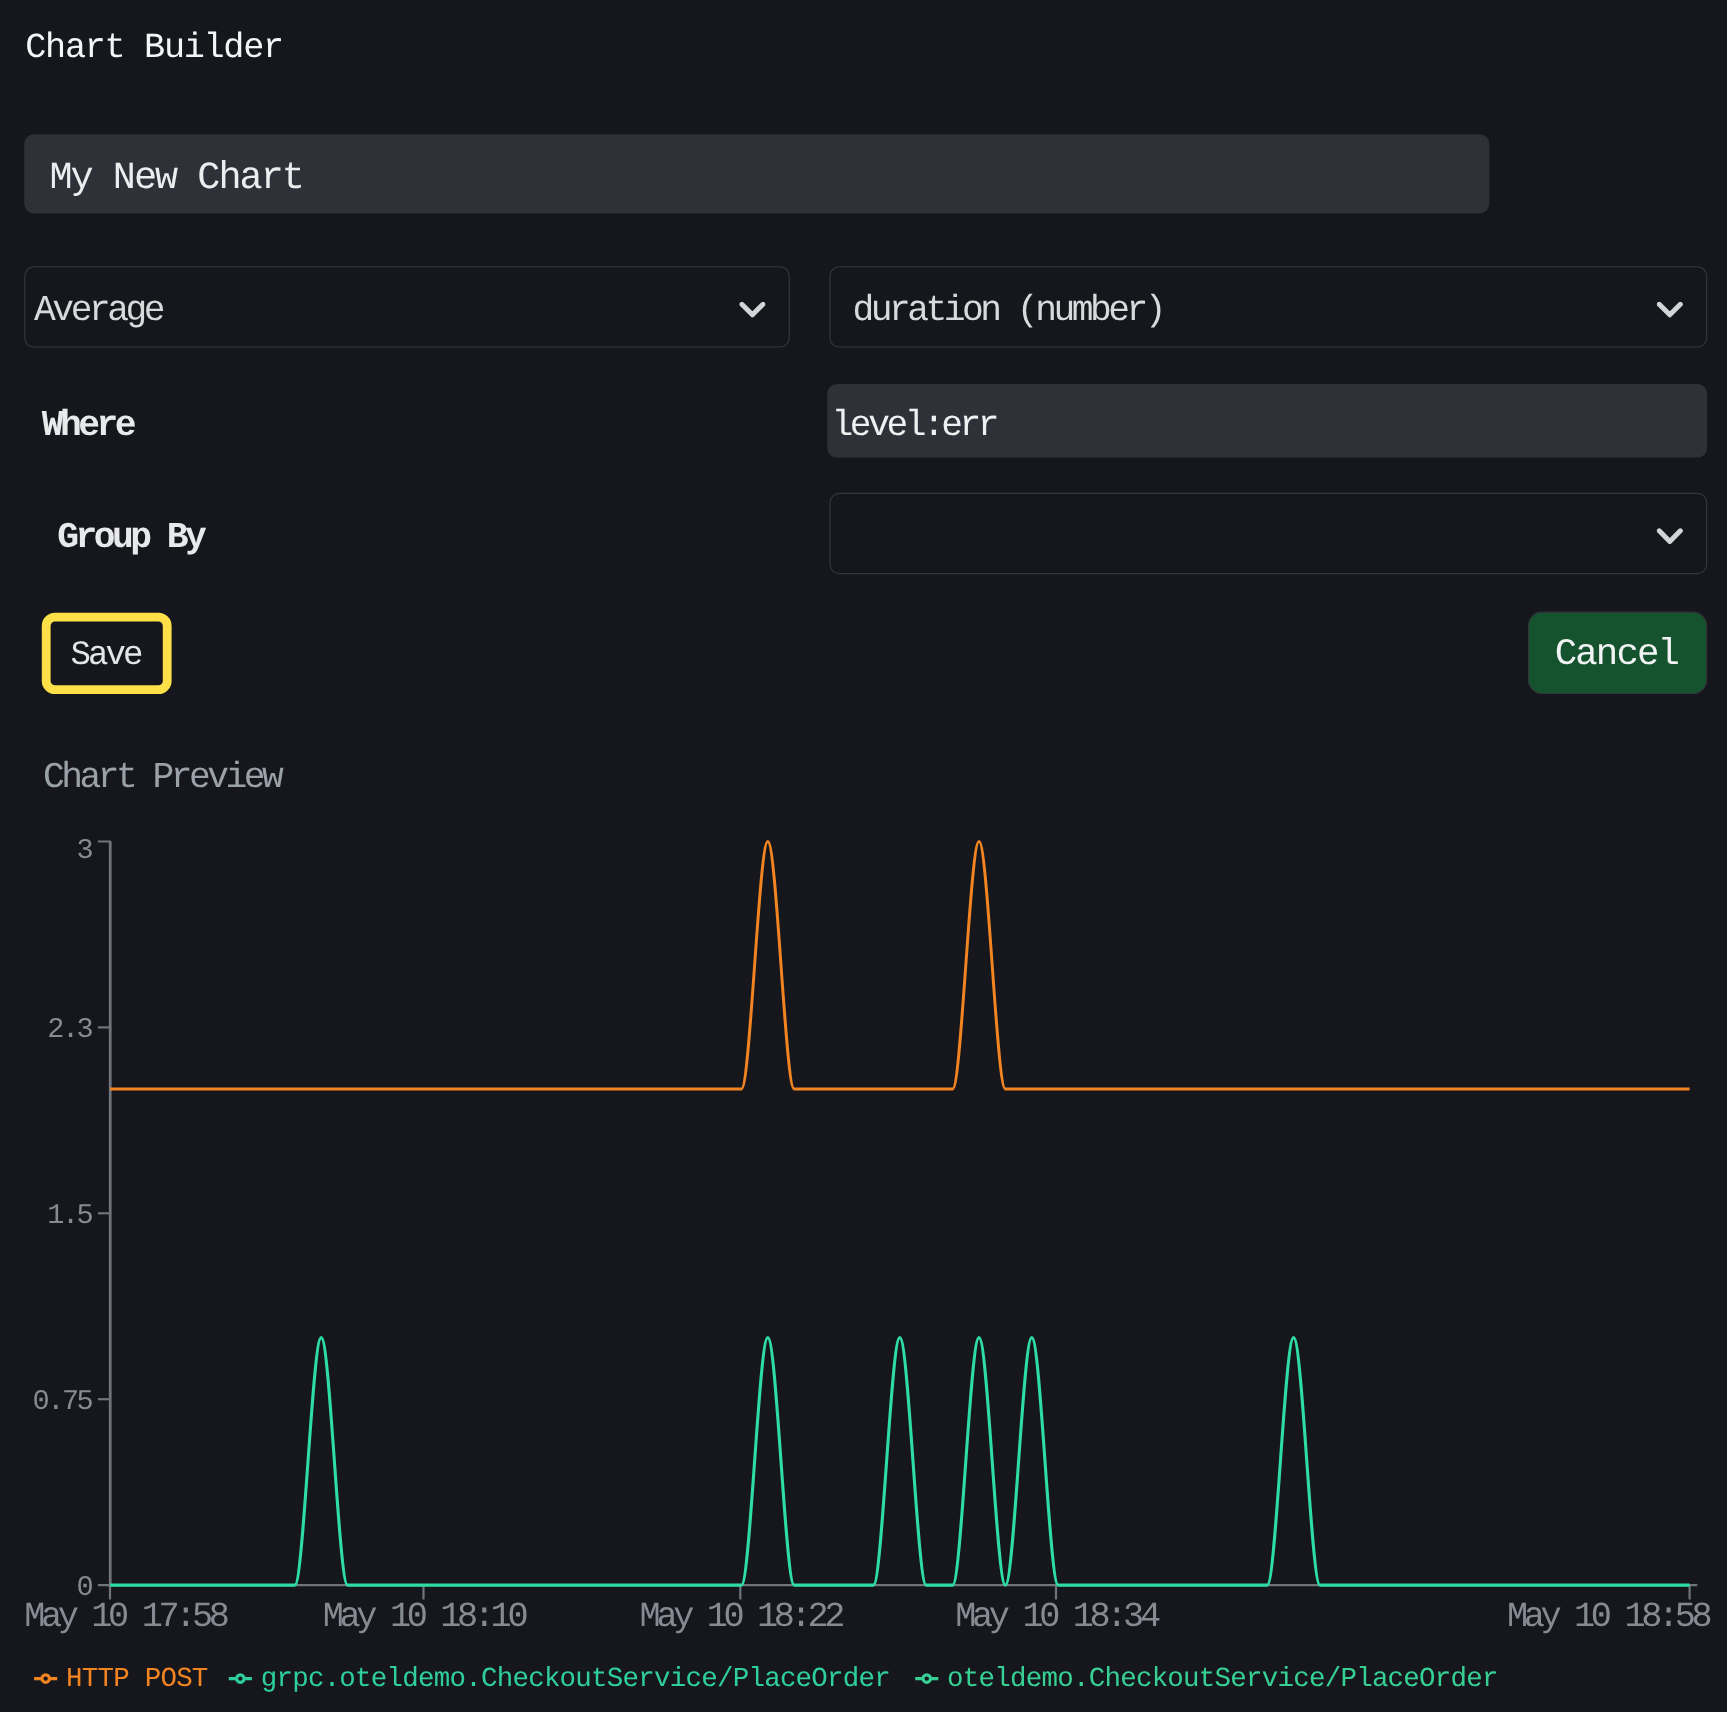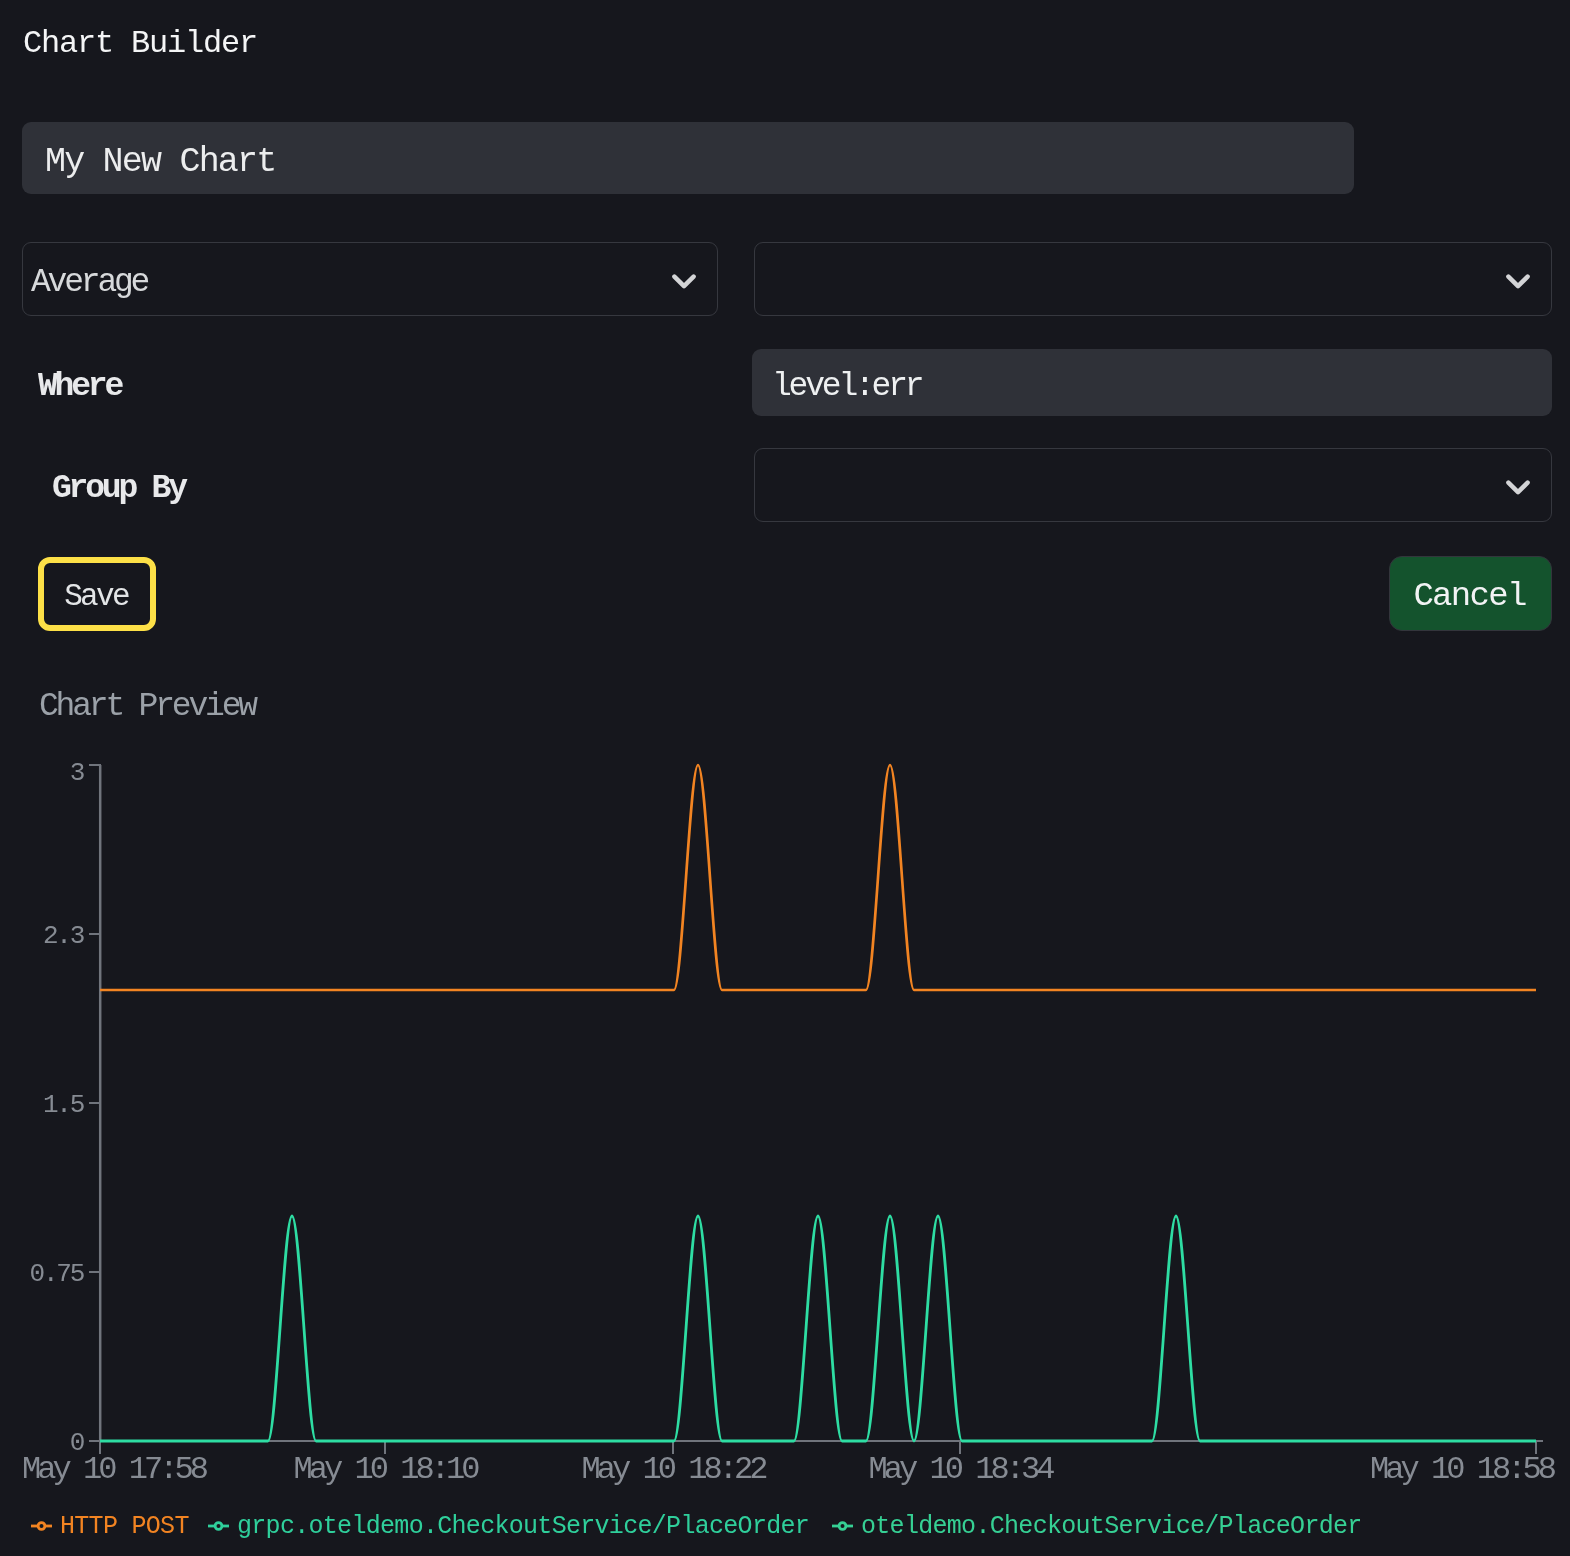--- a/index.html
+++ b/index.html
@@ -19,42 +19,43 @@
     <span class="dn4">My New Chart</span>
   </div>
 
 <div class="abs ctext ctl" style="left:22px; top:242px; width:696px; height:74px; border:1px solid #36383f; border-radius:9px; padding-left:8px; color:#d7d9db;">
     <span class="dn3">Average</span>
   <svg class="abs" style="right:21px; top:31px;" width="24" height="15" viewBox="0 0 24 15">
       <path d="M2.4 2.6 L12 12.2 L21.6 2.6" stroke="#d3d4d6" stroke-width="4.5" fill="none" stroke-linecap="round" stroke-linejoin="round"></path>
     </svg>
 </div>
 <div class="abs ctext ctl" style="left:754px; top:242px; width:798px; height:74px; border:1px solid #36383f; border-radius:9px; padding-left:20px; color:#d7d9db;">
+    <span class="dn3">duration (number)</span>
   <svg class="abs" style="right:21px; top:31px;" width="24" height="15" viewBox="0 0 24 15">
       <path d="M2.4 2.6 L12 12.2 L21.6 2.6" stroke="#d3d4d6" stroke-width="4.5" fill="none" stroke-linecap="round" stroke-linejoin="round"></path>
     </svg>
 </div>
 
 <div class="abs ctext ctl" style="left:38px; top:349px; height:67px; font-weight:bold; color:#e8e9eb;">
     <span class="dn4">Where</span>
   </div>
-<div class="abs ctext ctl" style="left:752px; top:349px; width:800px; height:67px; background:#2f3138; border-radius:9px; padding-left:20px; color:#eef0f1;">
+<div class="abs ctext ctl" style="left:752px; top:349px; width:800px; height:67px; background:#2f3138; border-radius:9px; padding-left:4px; color:#eef0f1;">
     <span class="dn4">level:err</span>
   </div>
 
 <div class="abs ctext ctl" style="left:52px; top:448px; height:74px; font-weight:bold; color:#e8e9eb;">
     <span class="dn3">Group By</span>
   </div>
 <div class="abs ctext ctl" style="left:754px; top:448px; width:798px; height:74px; border:1px solid #36383f; border-radius:9px; padding-left:20px; color:#d7d9db;">
   <svg class="abs" style="right:21px; top:31px;" width="24" height="15" viewBox="0 0 24 15">
       <path d="M2.4 2.6 L12 12.2 L21.6 2.6" stroke="#d3d4d6" stroke-width="4.5" fill="none" stroke-linecap="round" stroke-linejoin="round"></path>
     </svg>
 </div>
 
-<div class="abs ctext" style="left:38px; top:557px; width:118px; height:74px; border:6px solid #fde047; border-radius:12px; justify-content:center; font-size:31px; letter-spacing:-2.7px; color:#e3e5e7;">
+<div class="abs ctext" style="left:38px; top:557px; width:118px; height:74px; border:8px solid #fde047; border-radius:12px; justify-content:center; font-size:31px; letter-spacing:-2.7px; color:#e3e5e7;">
     <span style="margin-left:-2px; position:relative; top:2px;">Save</span>
   </div>
 <div class="abs ctext" style="left:1389px; top:556px; width:163px; height:75px; background:#14532d; border:1px solid #33353c; border-radius:13px; justify-content:center; font-size:34px; letter-spacing:-1.7px; color:#f2f3f4;">
     <span style="margin-left:-2px; position:relative; top:2.5px;">Cancel</span>
   </div>
 
 <div class="abs ctl" style="left:39px; top:688px; color:#9ba1a8;">Chart Preview</div>
 
 <svg class="abs" style="left:0; top:740px;" width="1570" height="816" viewBox="0 0 1570 816">
   <line x1="100.2" y1="25" x2="100.2" y2="702" stroke="#70747c" stroke-width="2.5"></line>

